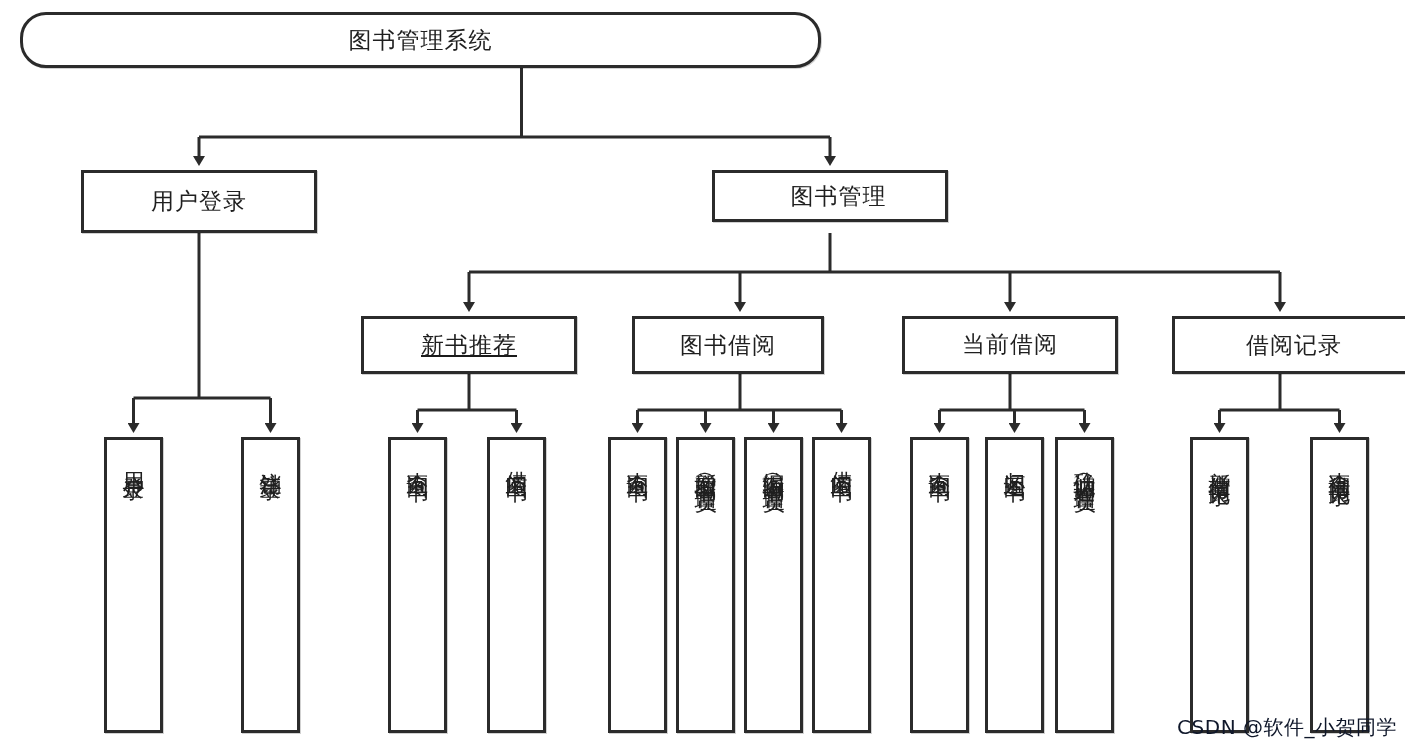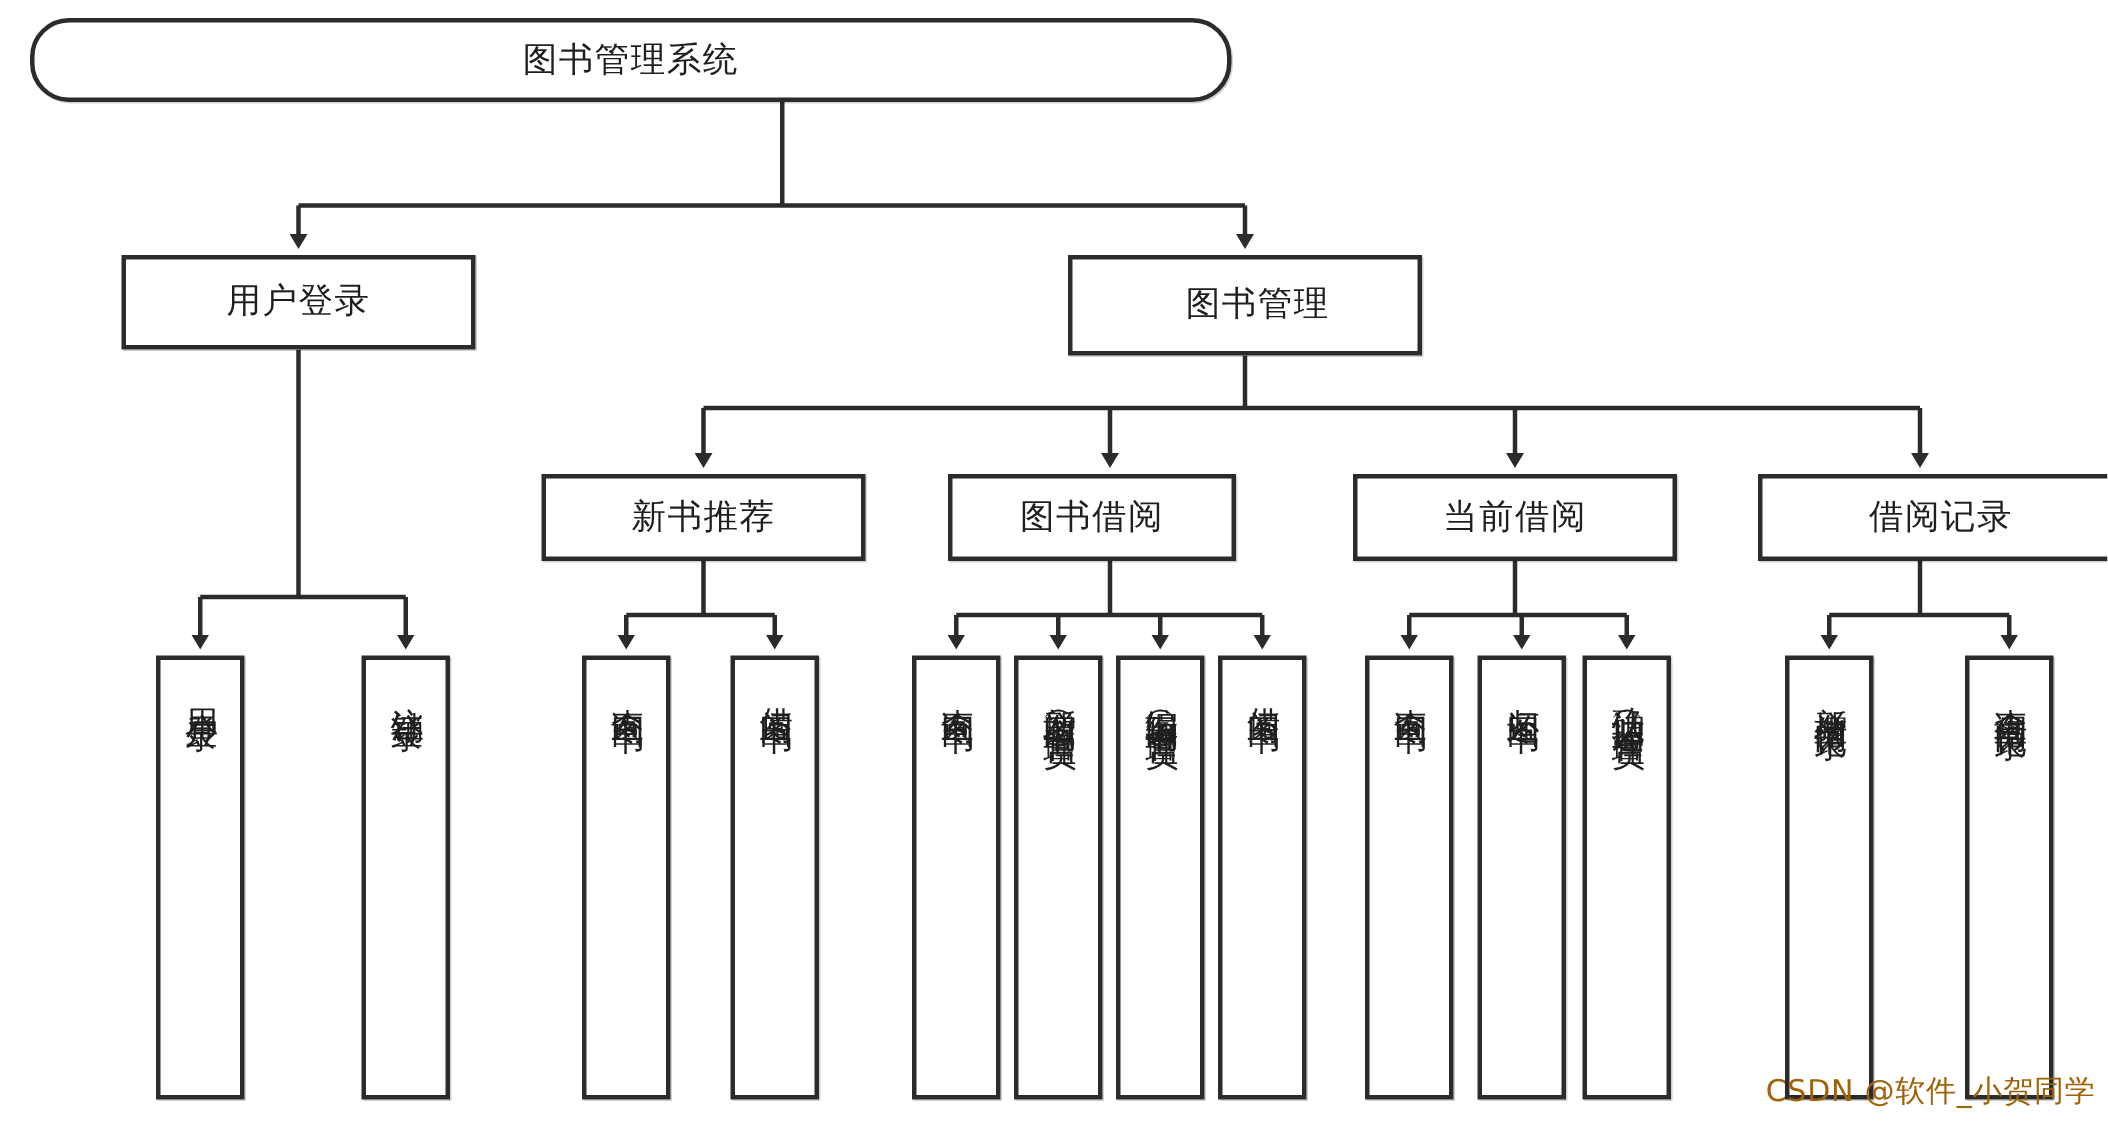--- a/index.html
+++ b/index.html
@@ -58,21 +58,21 @@
     top: 0;
     width: 1405px;
     height: 747px;
     pointer-events: none;
   }
   .watermark {
     position: absolute;
     right: 8px;
     bottom: 6px;
     font-size: 20px;
-    color: #a16207;
+    color: #0f172a;
     letter-spacing: 0.5px;
     white-space: nowrap;
   }
 </style>
 </head>
 <body>
 
 <div id="canvas">
 
   <svg class="links" viewBox="0 0 1405 747">
@@ -118,24 +118,24 @@
       </g>
   </svg>
 
   <div id="nodes-layer">
       <div class="node" style="left: 20px; top: 12px; width: 801px; height: 56px; border-radius: 26px;">
         <span class="node-label">图书管理系统</span>
       </div>
       <div class="node" style="left: 81px; top: 170px; width: 236px; height: 63px;">
         <span class="node-label">用户登录</span>
       </div>
-      <div class="node" style="left: 712px; top: 170px; width: 236px; height: 67px; padding-left: 17px;">
+      <div class="node" style="left: 712px; top: 170px; width: 236px; height: 52px; padding-left: 17px;">
         <span class="node-label">图书管理</span>
       </div>
-      <div class="node" style="left: 361px; top: 316px; width: 216px; height: 58px;">
+      <div class="node" style="left: 361px; top: 316px; width: 216px; height: 58px; text-decoration: underline;">
         <span class="node-label">新书推荐</span>
       </div>
       <div class="node" style="left: 632px; top: 316px; width: 192px; height: 58px;">
         <span class="node-label">图书借阅</span>
       </div>
       <div class="node" style="left: 902px; top: 316px; width: 216px; height: 58px; font-family: Liberation Serif, serif;">
         <span class="node-label">当前借阅</span>
       </div>
       <div class="node" style="left: 1172px; top: 316px; width: 244px; height: 58px;">
         <span class="node-label">借阅记录</span>

